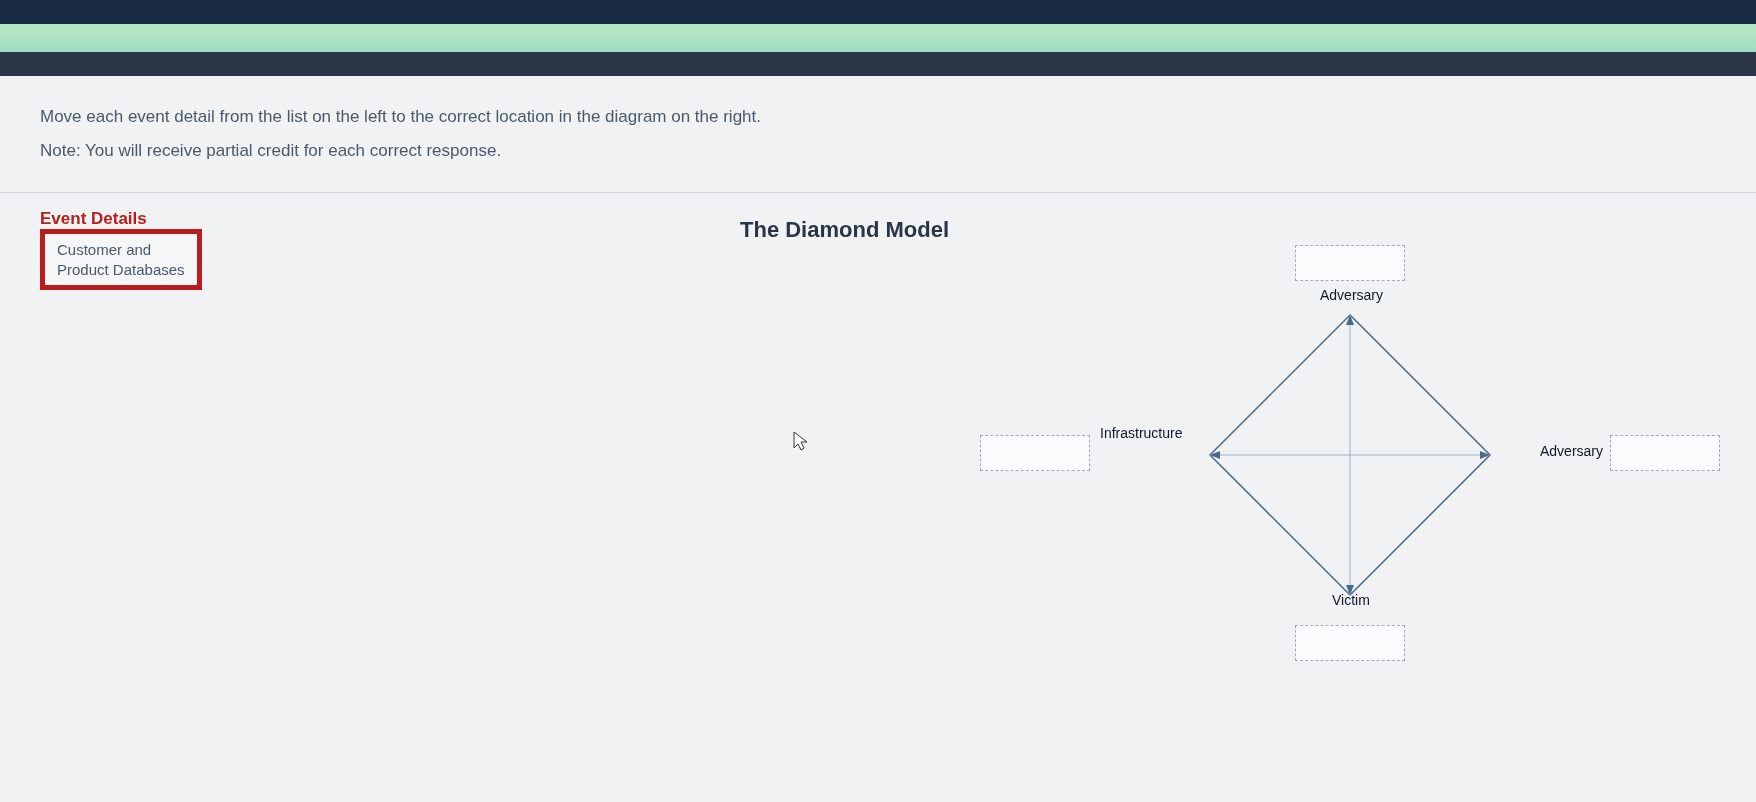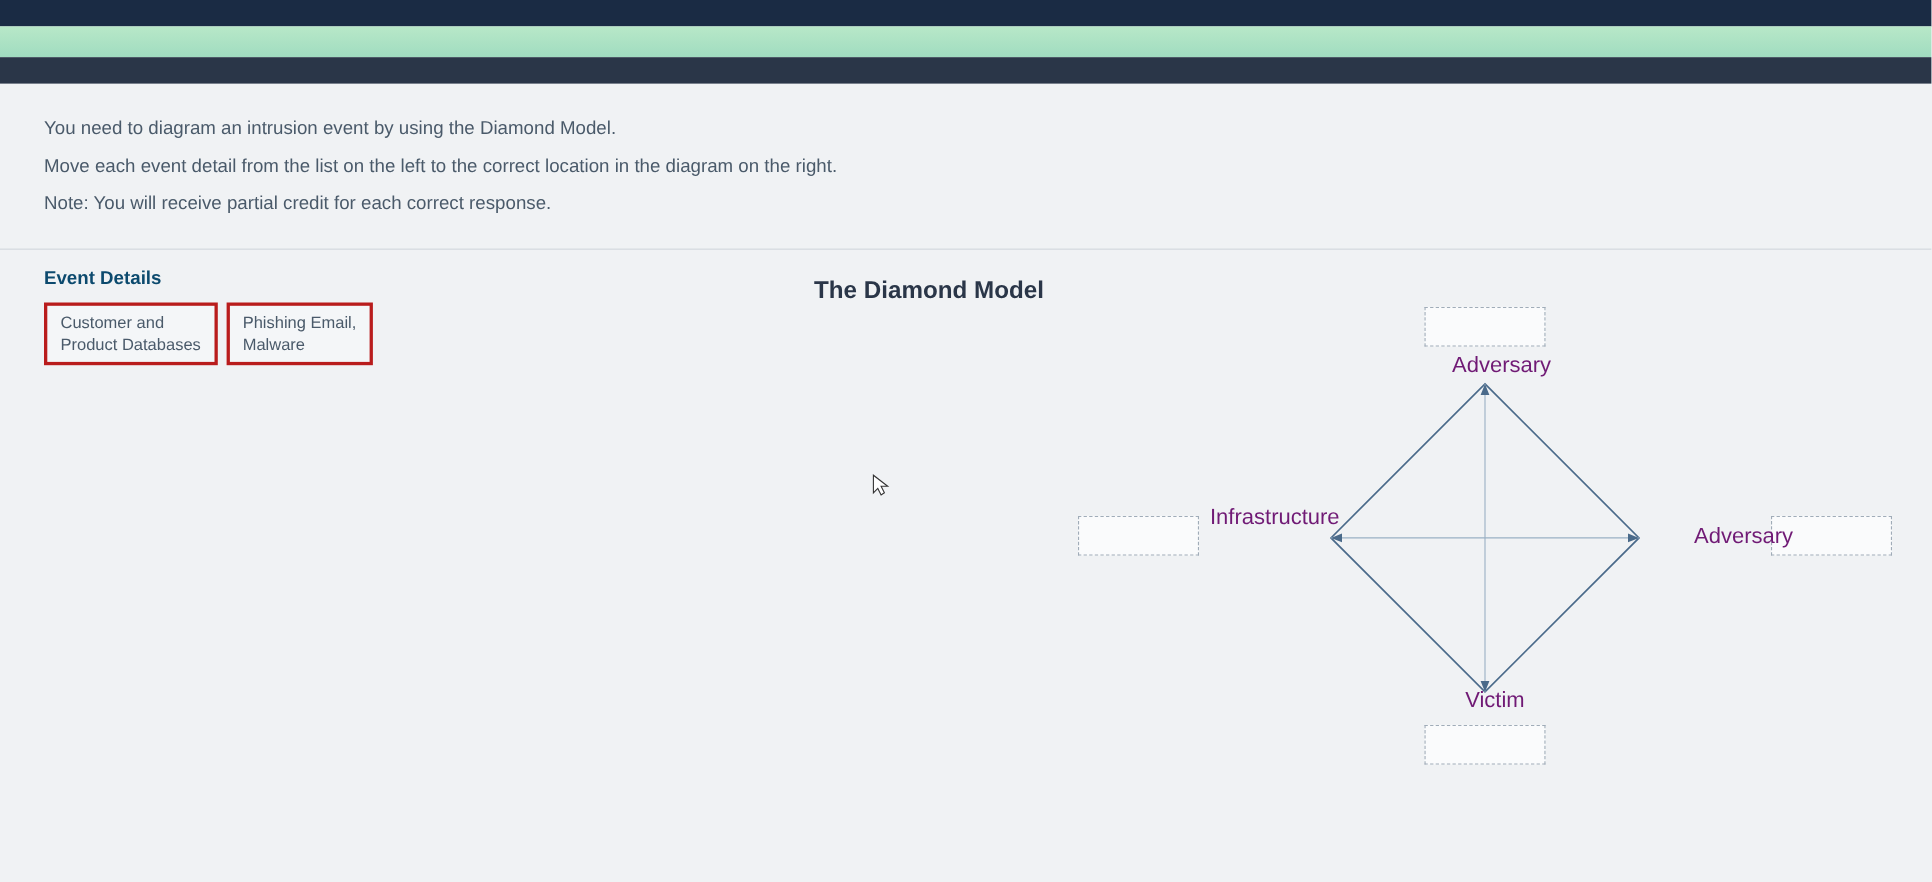--- a/index.html
+++ b/index.html
@@ -36,37 +36,37 @@
       border-bottom: 1px solid #d0d6dc;
       margin: 4px 0 16px 0;
     }
     .content-area {
       position: relative;
       padding: 0 40px;
       height: 560px;
     }
     .section-heading {
       font-weight: bold;
-      color: #0c4a6e;
+      color: #b91c1c;
       font-size: 17px;
-      margin-bottom: 12px;
+      margin-bottom: 0;
     }
     .left-panel {
       position: absolute;
       left: 40px;
       top: 0;
       width: 640px;
     }
     .drag-items {
       display: flex;
       flex-wrap: wrap;
       gap: 8px;
     }
     .drag-item {
-      border: 3px solid #b91c1c;
+      border: 5px solid #b91c1c;
       background: #f4f6f8;
       padding: 6px 12px;
       color: #4a5a6a;
       font-size: 15px;
       cursor: grab;
       min-width: 100px;
       line-height: 1.3;
       white-space: pre-line;
     }
     .right-panel {
@@ -108,22 +108,22 @@
     .dz-right {
       left: 650px;
       top: 190px;
     }
     .dz-bottom {
       left: 335px;
       top: 380px;
     }
     .node-label {
       position: absolute;
-      font-size: 20px;
-      color: #701a75;
+      font-size: 14px;
+      color: #0f172a;
       text-align: right;
     }
     .lbl-adversary {
       left: 360px;
       top: 42px;
     }
     .lbl-infrastructure {
       left: 140px;
       top: 180px;
     }
@@ -152,36 +152,33 @@
     }
   </style>
 </head>
 <body>
 
 <div class="top-bar"></div>
 <div class="green-bar"></div>
 <div class="header-dark"></div>
 
 <div class="instructions">
-  <div>You need to diagram an intrusion event by using the Diamond Model.</div>
   <div>Move each event detail from the list on the left to the correct location in the diagram on the right.</div>
   <div>Note: You will receive partial credit for each correct response.</div>
 </div>
 
 <div class="divider"></div>
 
 <div class="content-area">
 
   <div class="left-panel">
     <div class="section-heading">Event Details</div>
     <div class="drag-items">
       <div class="drag-item">Customer and
 Product Databases</div>
-      <div class="drag-item">Phishing Email,
-Malware</div>
     </div>
   </div>
 
   <div class="right-panel">
     <div class="right-heading">The Diamond Model</div>
 
     <div class="diagram-wrap">
 
       <svg class="diamond-svg" viewBox="0 0 300 300">
         <polygon points="150,10 290,150 150,290 10,150" fill="none" stroke="#4a6a8a" stroke-width="1.5"></polygon>

